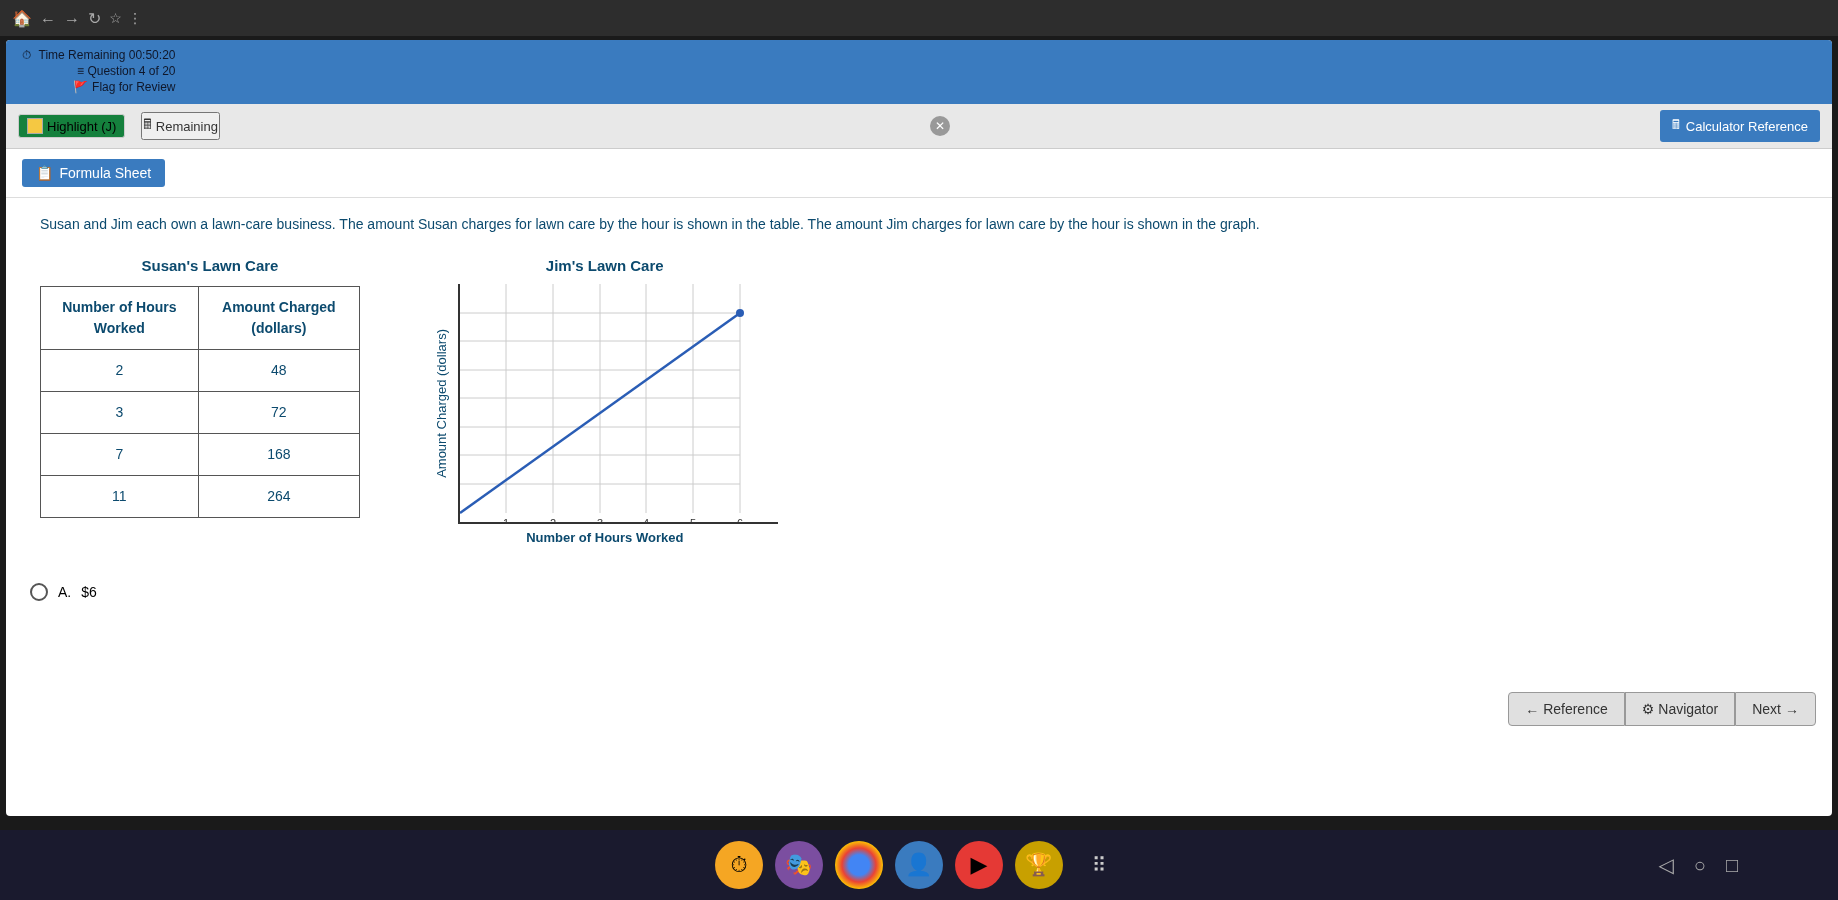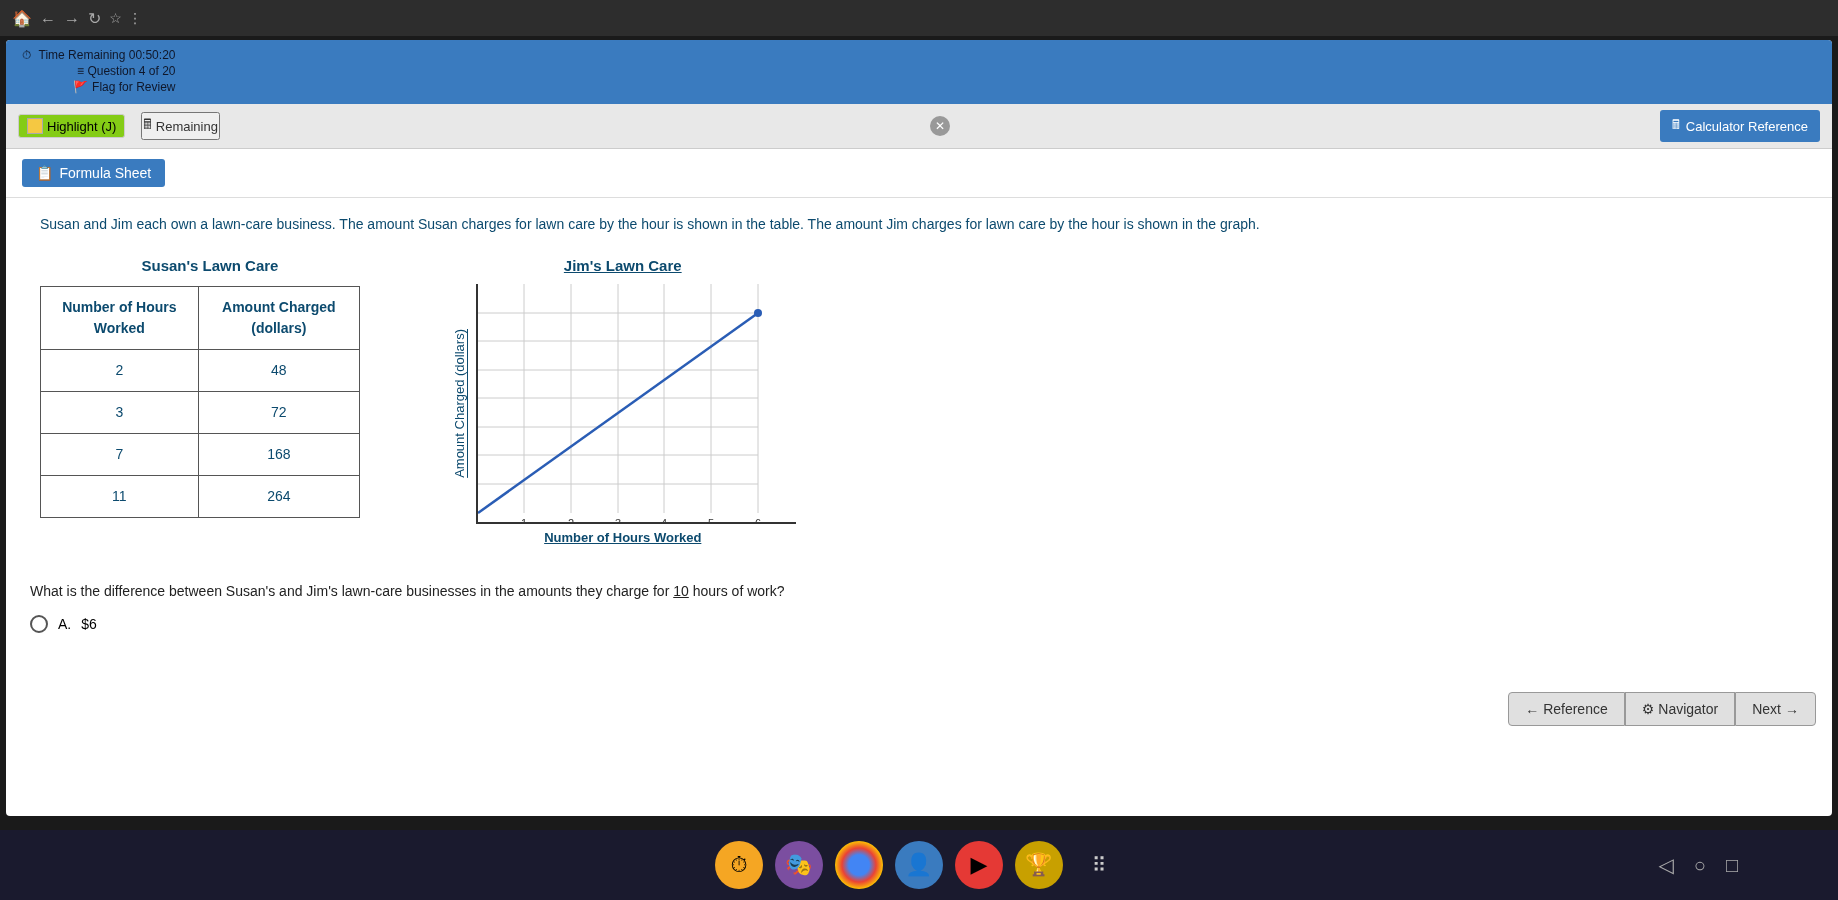--- a/index.html
+++ b/index.html
@@ -85,21 +85,21 @@
       padding: 6px 12px;
       display: flex;
       align-items: center;
       gap: 16px;
       border-bottom: 1px solid #ccc;
     }
     .highlight-btn {
       display: flex;
       align-items: center;
       gap: 4px;
-      background: #84cc16;
+      background: #15803d;
       border: 1px solid #ccc;
       border-radius: 3px;
       padding: 3px 8px;
       cursor: pointer;
       font-size: 13px;
     }
     .highlight-swatch {
       width: 16px;
       height: 16px;
       background: #f5c842;
@@ -204,22 +204,21 @@
       font-size: 14px;
     }
     .lawn-table th {
       font-weight: bold;
       background: #fff;
     }
 
     
     .jim-graph-section {
       position: relative;
-      margin-left: 50px;
-      text-decoration: underline;
+      margin-left: 32px;
     }
     .graph-title {
       text-align: center;
       font-weight: bold;
       font-size: 15px;
       margin-bottom: 6px;
     }
     .graph-container {
       position: relative;
       display: flex;
@@ -485,23 +484,20 @@
               <circle cx="280" cy="29" r="4" fill="#2a5db5"></circle>
             </svg>
           </div>
         </div>
         <div class="x-axis-label">Number of Hours Worked</div>
       </div>
     </div>
 
   </div>
 
-  <div class="bottom-question">
-    <span>What is the difference between Susan's and Jim's lawn-care businesses in the amounts they charge for <span class="underline-10">10</span> hours of work?</span>
-  </div>
 
   <div class="answer-choices">
     <div class="answer-choice">
       <div class="radio-circle"></div>
       <span>A.</span>
       <span>$6</span>
     </div>
   </div>
 
   <div class="nav-bar">

